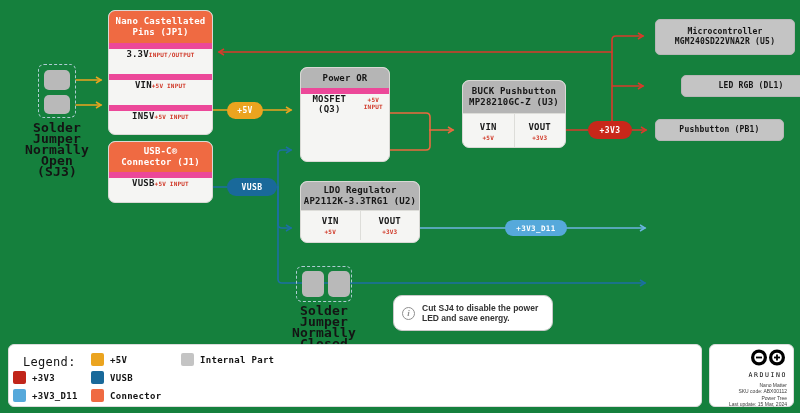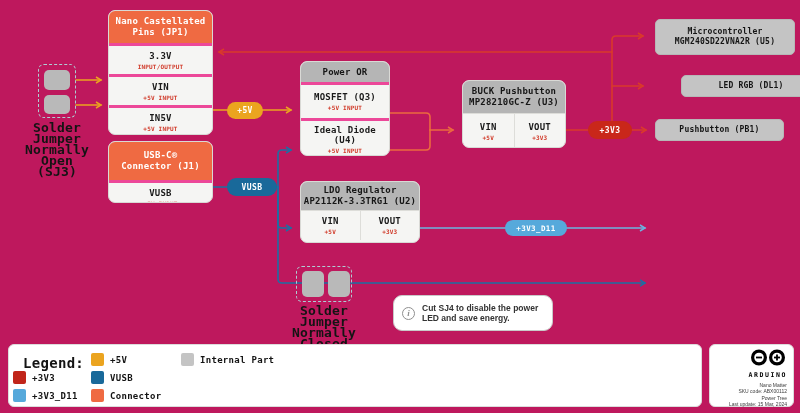--- a/index.html
+++ b/index.html
@@ -1,26 +1,26 @@
 <!DOCTYPE html>
 <html><head>
 <meta charset="utf-8">
 <style>
   * { box-sizing: border-box; margin: 0; padding: 0; }
   html,body { width:800px; height:413px; background:#ffffff; }
   body { font-family:"DejaVu Sans Mono","Liberation Mono",monospace; }
-  .stage { position:relative; width:800px; height:413px; overflow:hidden; background:#be185d;padding-left:40px; }
+  .stage { position:relative; width:800px; height:413px; overflow:hidden; background:#15803d;padding-left:40px; }
   .wires { position:absolute; left:0; top:0; }
 
   .blk { position:absolute; border:1px solid #d9d9d5; border-radius:7px; background:#f5f5f3; overflow:hidden; }
   .blk-head { color:#fff; font-weight:bold; font-size:9px; letter-spacing:.2px;
               display:flex; flex-direction:column; align-items:center; justify-content:center; line-height:11px; text-align:center; }
   .head-orange { background:#ef6a42; }
   .head-gray   { background:#b5b5b5; color:#161616; }
-  .row { border-top:3px solid #ec4899; text-align:center; display:flex; flex-direction:column; justify-content:center; }
+  .row { border-top:6px solid #ec4899; text-align:center; display:flex; flex-direction:row; justify-content:center; }
   .row:first-of-type { border-top:none; }
   .row-label { font-size:9px; font-weight:bold; color:#1a1a1a; line-height:10px; letter-spacing:.2px; }
   .row-sub   { font-size:6px; font-weight:bold; color:#d03928; margin-top:2px; letter-spacing:.2px; }
   .cols { display:flex; border-top:1px solid #ddddd9; }
   .col  { flex:1; display:flex; flex-direction:column; justify-content:center; text-align:center; }
   .col + .col { border-left:1px solid #ddddd9; }
 
   .target { position:absolute; background:#c4c4c4; border:1px solid #b7b7b7; border-radius:5px;
             display:flex; flex-direction:column; align-items:center; justify-content:center;
             font-size:8px; font-weight:bold; color:#141414; line-height:10px; letter-spacing:.2px; text-align:center; }
@@ -33,27 +33,27 @@
   .jlabel { position:absolute; text-align:center; font-size:13px; font-weight:bold; line-height:11px; color:#141414; letter-spacing:.2px; }
 
   .note { position:absolute; border:1.5px solid #c9c9c9; border-radius:9px; background:#fff;
           display:flex; align-items:center; gap:7px; padding:0 8px; }
   .note-icon { flex:0 0 auto; width:13px; height:13px; border:1.3px solid #8f8f8f; border-radius:50%;
                color:#8f8f8f; font-size:9px; font-weight:bold; font-style:italic;
                display:flex; align-items:center; justify-content:center; font-family:"Liberation Serif",serif; }
   .note-text { font-family:"Liberation Sans",sans-serif; font-size:8.5px; font-weight:bold; color:#333; line-height:10.5px; width:122px; }
 
   .panel { position:absolute; border:1px solid #dcdcdc; border-radius:6px; background:#fff; }
-  .lg-title { position:absolute; font-size:14px; font-weight:bold; color:#141414; letter-spacing:.3px; }
+  .lg-title { position:absolute; font-size:12px; font-weight:normal; color:#141414; letter-spacing:.3px; }
   .lg-item  { position:absolute; display:flex; align-items:center; gap:6px; }
   .lg-swatch{ width:13px; height:13px; border-radius:2px; }
   .lg-label { font-size:9px; font-weight:bold; color:#141414; letter-spacing:.3px; }
 
   .brand-inner { position:absolute; right:6px; top:4px; width:72px; text-align:right; }
-  .brand-word  { font-size:6.5px; font-weight:bold; letter-spacing:1.6px; color:#000; margin-top:1px; }
+  .brand-word  { font-size:6.5px; font-weight:normal; letter-spacing:1.6px; color:#000; margin-top:1px; }
   .brand-info  { margin-top:3px; font-family:"Liberation Sans",sans-serif; font-size:5px; color:#3c3c3c; line-height:6.4px; }
 </style>
 </head>
 <body>
 
 <div class="stage">
 
   <svg class="wires" width="800" height="340">
     <defs>
       <marker id="ar-amber" markerUnits="userSpaceOnUse" markerWidth="9" markerHeight="9" refX="6" refY="4" orient="auto">
@@ -104,40 +104,36 @@
       <div class="row-label">VIN</div>
       <div class="row-sub">+5V INPUT</div>
     </div>
     <div class="row" style="height:31px">
       <div class="row-label">IN5V</div>
       <div class="row-sub">+5V INPUT</div>
     </div>
   </div>
 
   <div class="blk" style="left:108px;top:141px;width:105px;height:62px">
-    <div class="blk-head head-orange" style="height:38px">
+    <div class="blk-head head-orange" style="height:30px">
       <div>USB-C®</div>
       <div>Connector (J1)</div>
     </div>
     <div class="row" style="height:32px">
       <div class="row-label">VUSB</div>
       <div class="row-sub">+5V INPUT</div>
     </div>
   </div>
 
-  <div class="blk" style="left:300px;top:61px;width:90px;height:95px">
+  <div class="blk" style="left:300px;top:67px;width:90px;height:95px">
     <div class="blk-head head-gray" style="height:20px">
       <div>Power OR</div>
     </div>
     <div class="row" style="height:36px">
       <div class="row-label">MOSFET (Q3)</div>
-      <div class="row-sub">+5V INPUT</div>
-    </div>
-    <div class="row" style="height:39px">
-      <div class="row-label" style="padding:0 6px">Ideal Diode (U4)</div>
       <div class="row-sub">+5V INPUT</div>
     </div>
   </div>
 
   <div class="blk" style="left:462px;top:80px;width:104px;height:68px">
     <div class="blk-head head-gray" style="height:32px">
       <div>BUCK Pushbutton</div>
       <div>MP28210GC-Z (U3)</div>
     </div>
     <div class="cols" style="height:36px">

